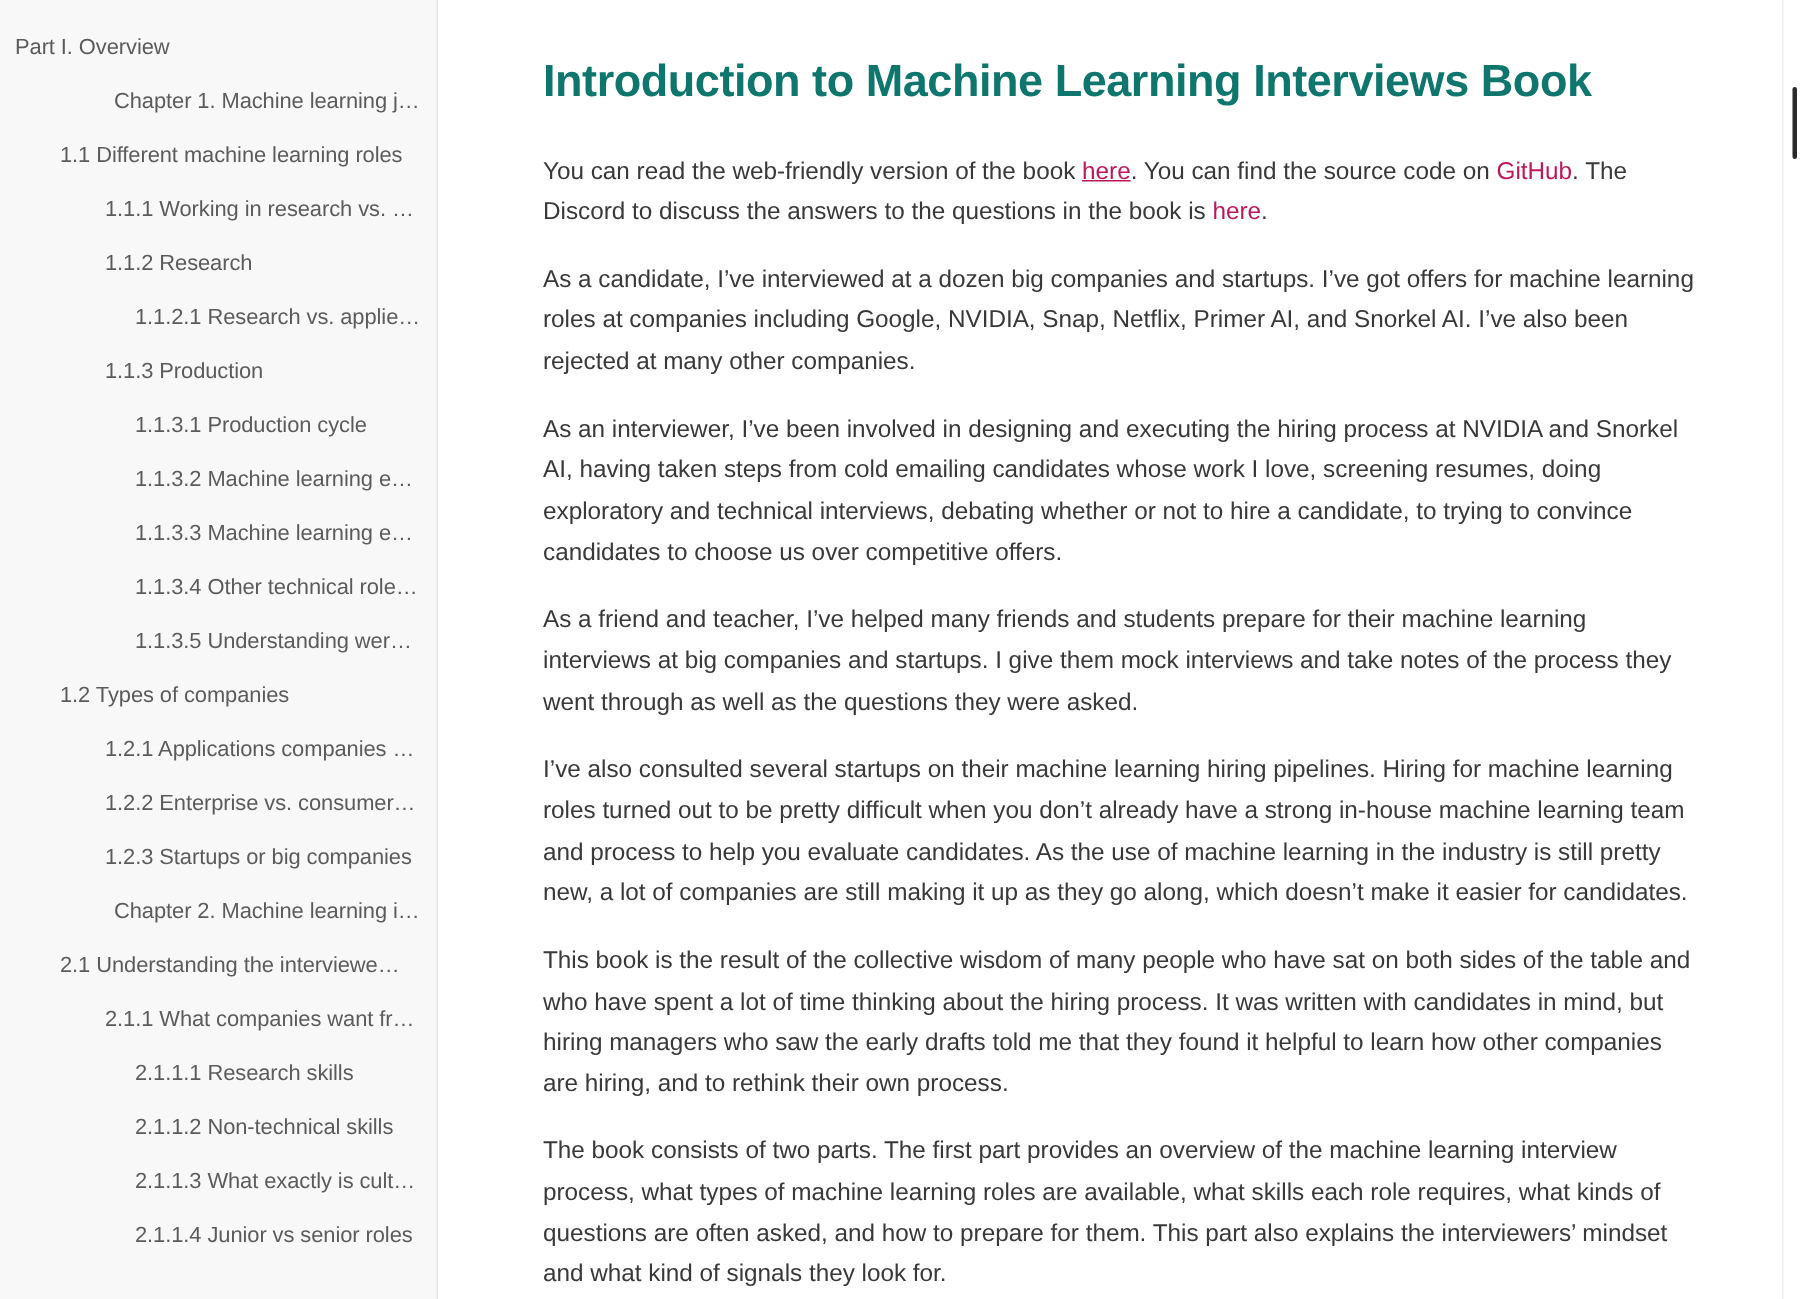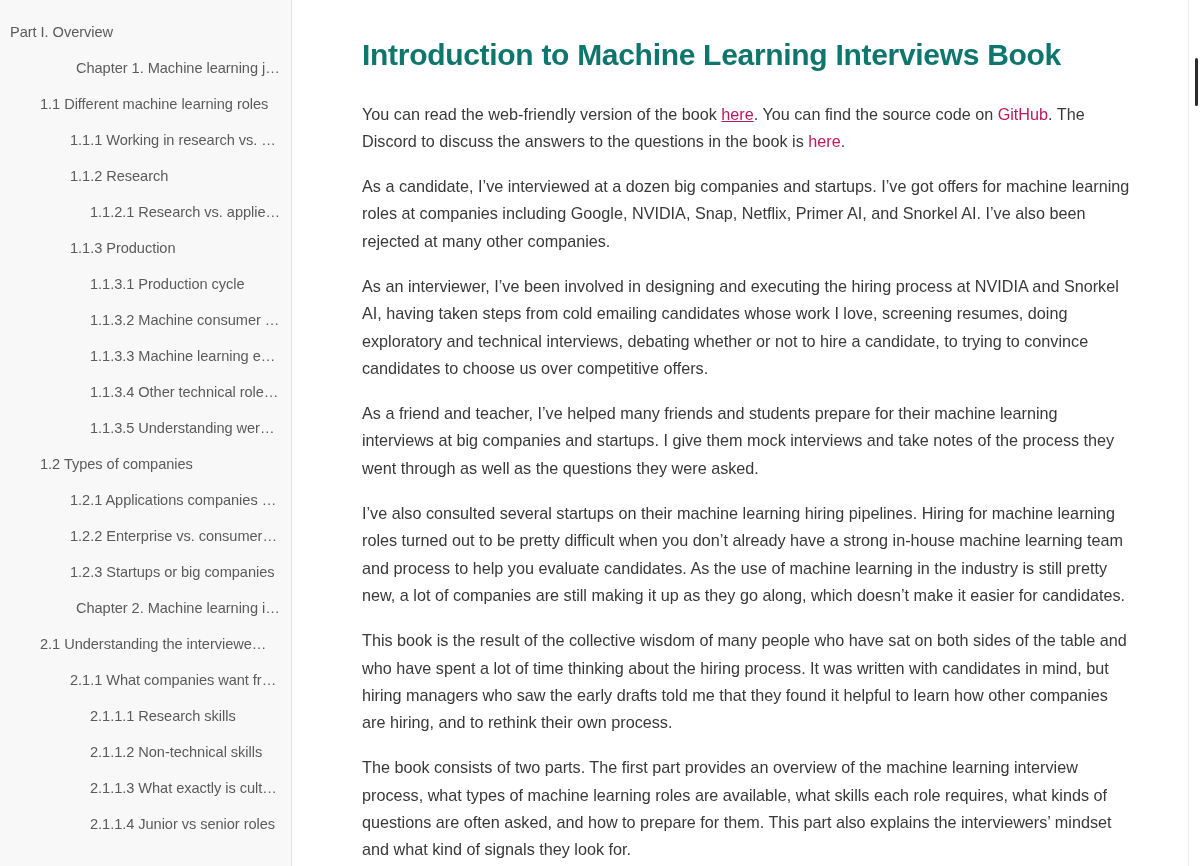--- a/index.html
+++ b/index.html
@@ -138,21 +138,21 @@
         <li>
           <a class="toc-item lvl-4">1.1.2.1 Research vs. applie…</a>
         </li>
         <li>
           <a class="toc-item lvl-3">1.1.3 Production</a>
         </li>
         <li>
           <a class="toc-item lvl-4">1.1.3.1 Production cycle</a>
         </li>
         <li>
-          <a class="toc-item lvl-4">1.1.3.2 Machine consumer e…</a>
+          <a class="toc-item lvl-4">1.1.3.2 Machine learning e…</a>
         </li>
         <li>
           <a class="toc-item lvl-4">1.1.3.3 Machine learning e…</a>
         </li>
         <li>
           <a class="toc-item lvl-4">1.1.3.4 Other technical role…</a>
         </li>
         <li>
           <a class="toc-item lvl-4">1.1.3.5 Understanding were…</a>
         </li>

